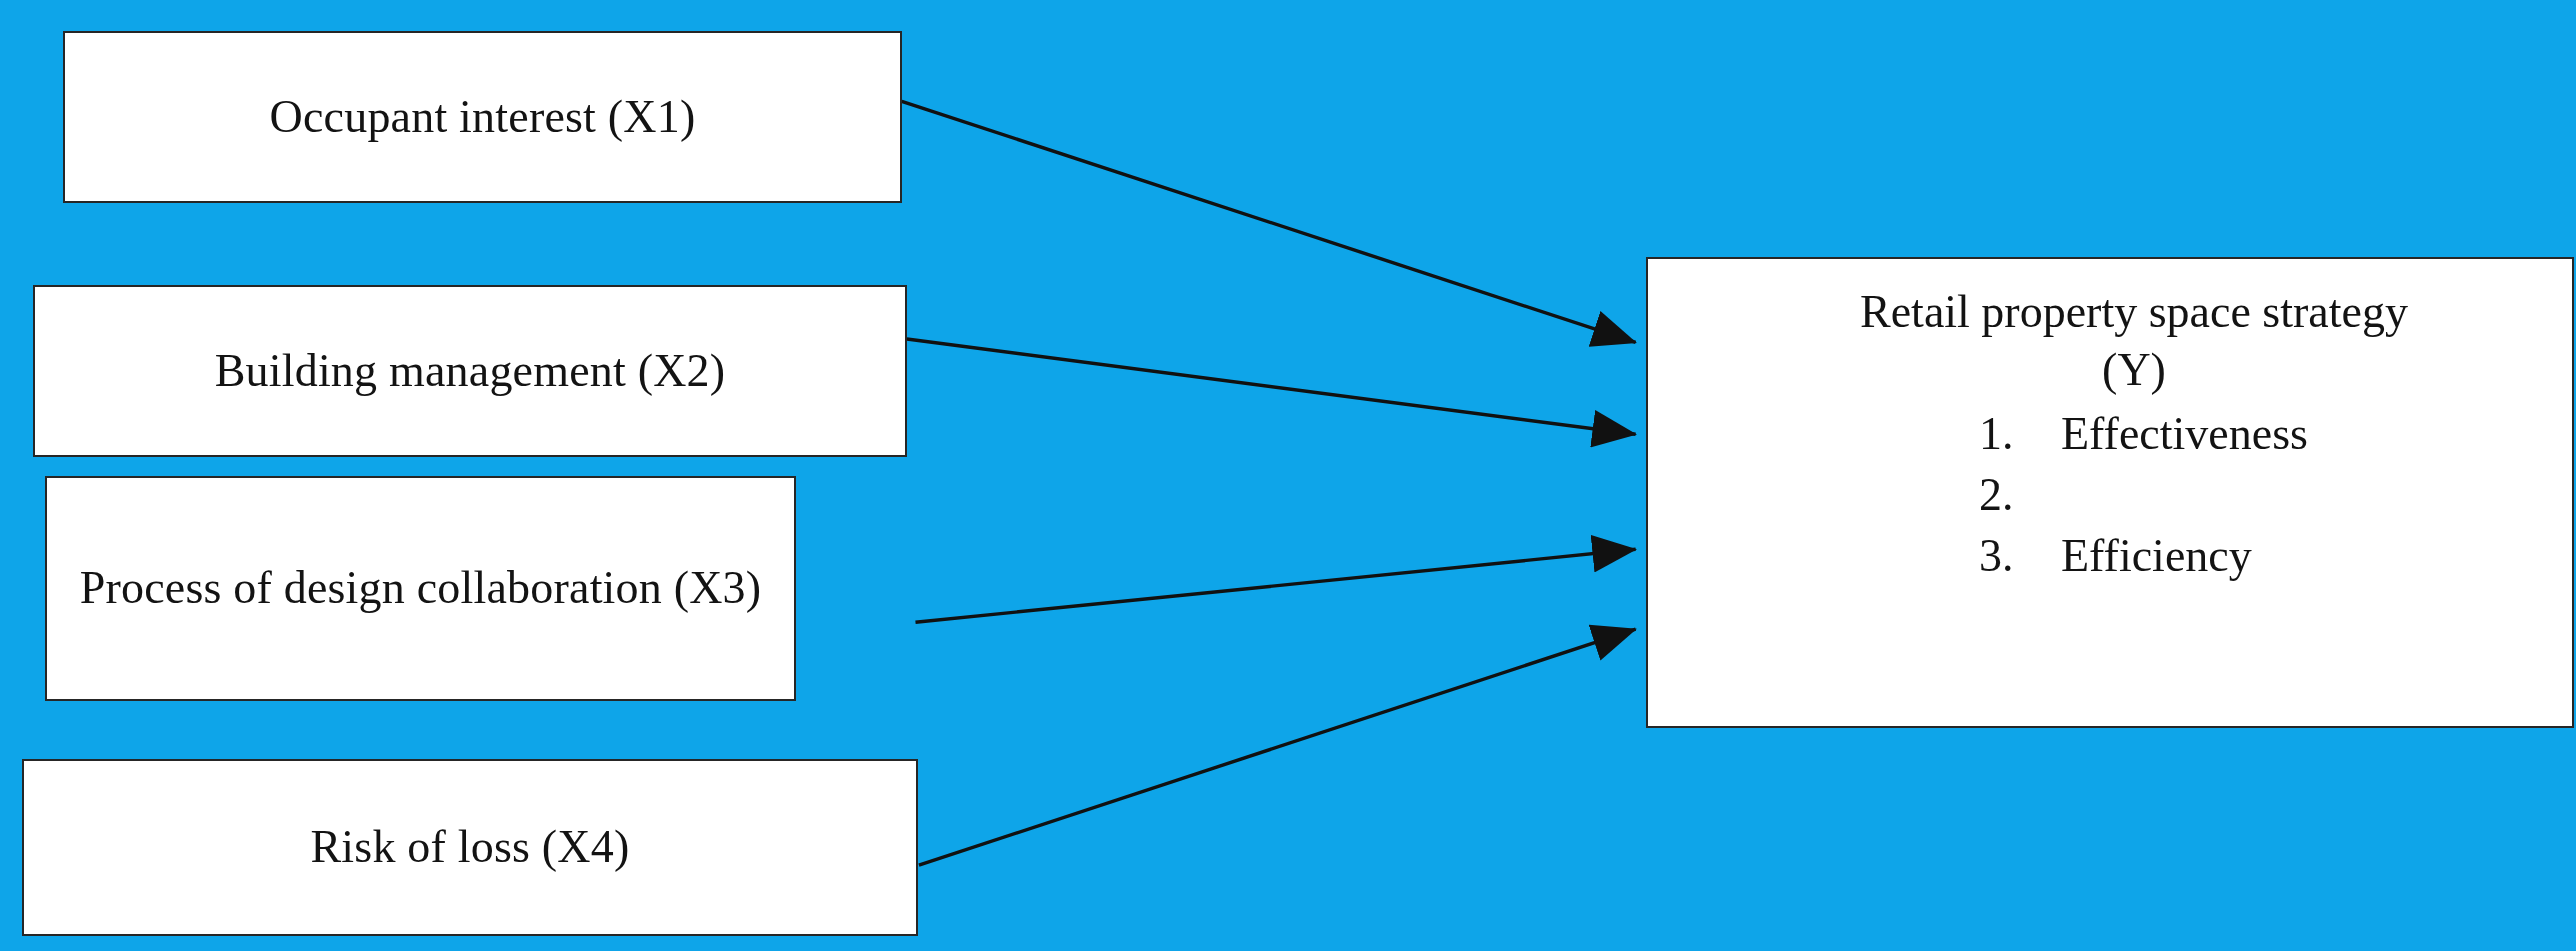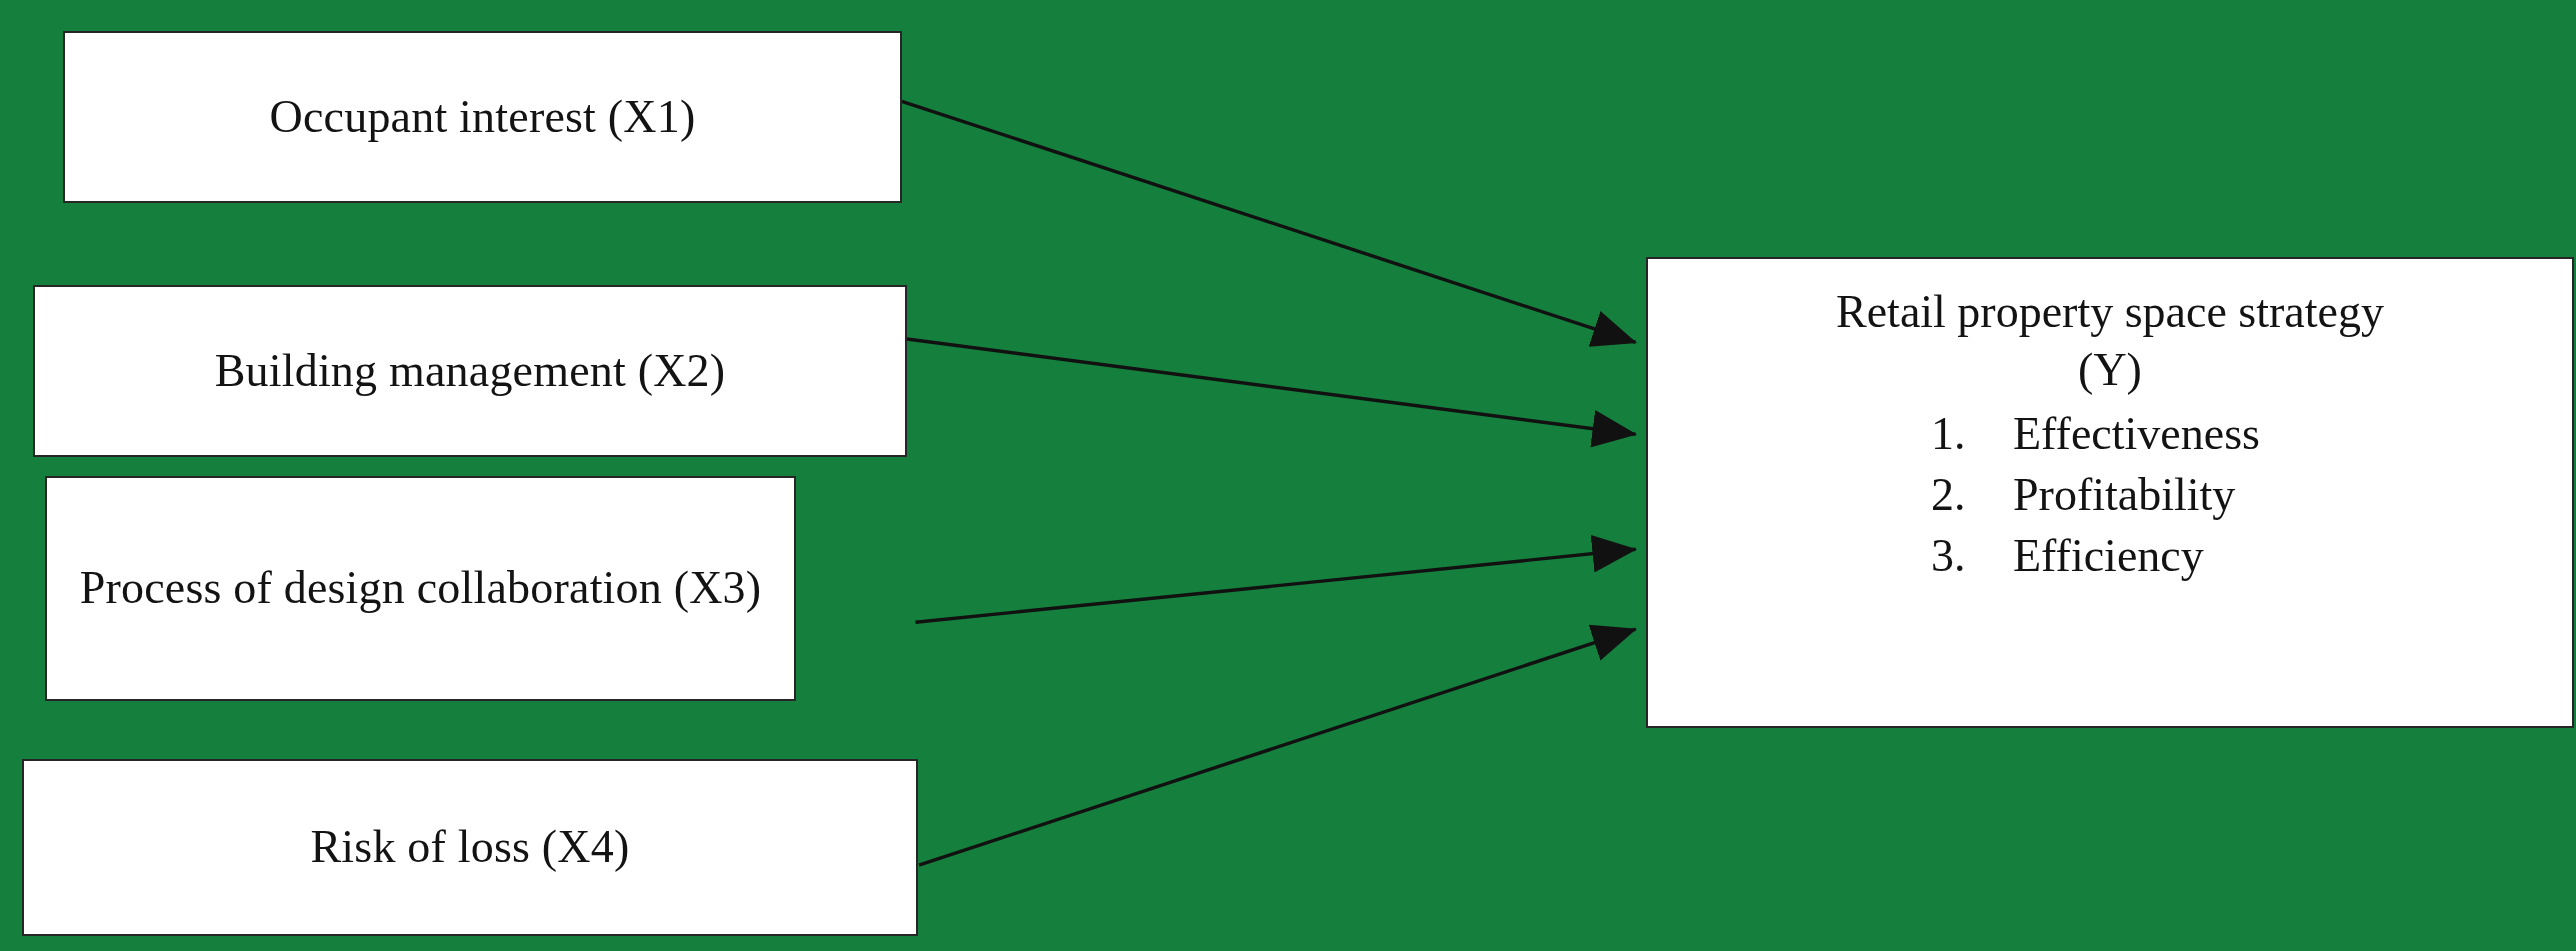--- a/index.html
+++ b/index.html
@@ -5,21 +5,21 @@
 <style>
   html, body {
     margin: 0;
     padding: 0;
     background: #ffffff;
   }
   #stage {
     position: relative;
     width: 2576px;
     height: 951px;
-    background: #15803d;
+    background: #0ea5e9;
     overflow: hidden;
     font-family: "Liberation Serif", "DejaVu Serif", serif;
   }
   .node {
     position: absolute;
     box-sizing: border-box;
     border: 2.6px solid #262626;
     background: #ffffff;
     display: flex;
     align-items: center;
@@ -43,20 +43,21 @@
 
   
   #node-y {
     left: 1646px;
     top: 257px;
     width: 928px;
     height: 471px;
     align-items: flex-start;
     justify-content: center;
     padding-top: 24px;
+    padding-left: 48px;
   }
   .y-inner {
     width: 100%;
     display: block;
   }
   .y-title {
     display: block;
     font-size: 46px;
     line-height: 1.26;
     padding: 0 22px;
@@ -136,21 +137,20 @@
     <div class="y-inner">
       <span class="y-title">Retail property space strategy</span>
       <span class="y-title">(Y)</span>
       <ul class="y-list">
         <li>
           <span class="y-num">1.</span>
           <span class="y-text">Effectiveness</span>
         </li>
         <li>
           <span class="y-num">2.</span>
-          <span class="y-text">Profitability</span>
         </li>
         <li>
           <span class="y-num">3.</span>
           <span class="y-text">Efficiency</span>
         </li>
       </ul>
     </div>
   </div>
 
 </div>

